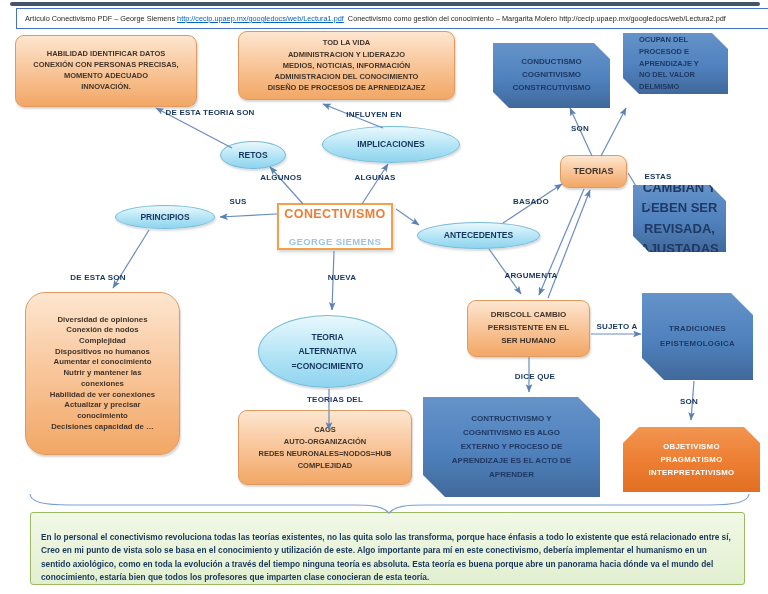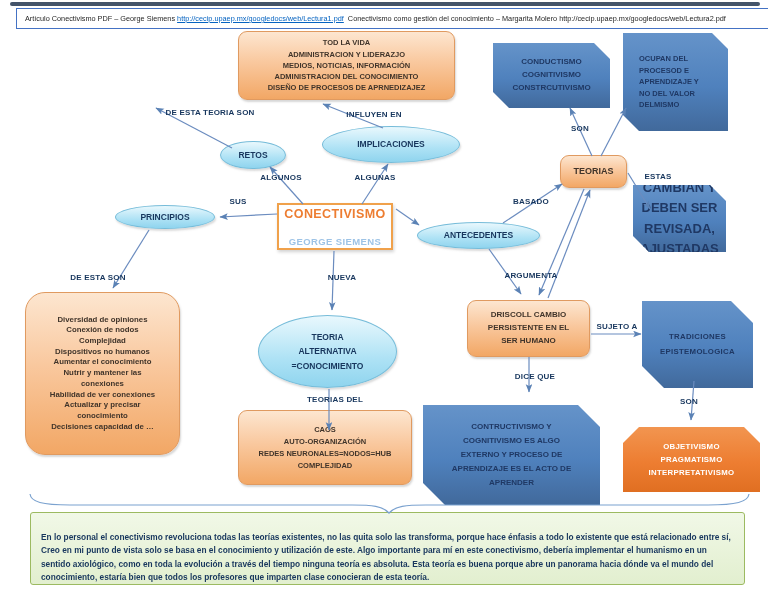--- a/index.html
+++ b/index.html
@@ -10,37 +10,37 @@
           display:flex;align-items:center;padding:0 8px;font-size:7.3px;color:#262626;white-space:pre;overflow:hidden;z-index:2;}
   .hlink{color:#0563c1;}
   .node{position:absolute;display:flex;align-items:center;justify-content:center;text-align:center;
         white-space:pre-line;box-sizing:border-box;z-index:2;line-height:1.45;}
   .obox{background:linear-gradient(180deg,#fde6d0 0%,#f9c89e 45%,#f2a765 100%);border:1px solid #e09a60;
         border-radius:9px;color:#40342a;font-weight:bold;box-shadow:1px 2px 2px rgba(110,110,110,.28);}
   .ell{border-radius:50%;background:linear-gradient(180deg,#e9f8fd 0%,#aee2f5 60%,#8fd4ee 100%);
        border:1px solid #76bcd9;color:#17365d;font-weight:bold;box-shadow:1px 2px 2px rgba(110,110,110,.25);}
   .bbox{background:linear-gradient(180deg,#6593c9 0%,#4f81bd 55%,#41699b 100%);color:#1f3864;font-weight:bold;}
   .snip{clip-path:polygon(0 0,calc(100% - 16px) 0,100% 16px,100% 100%,16px 100%,0 calc(100% - 16px));}
-  .snipL{clip-path:polygon(0 0,calc(100% - 22px) 0,100% 22px,100% 100%,22px 100%,0 calc(100% - 22px));margin-top:8px;}
+  .snipL{clip-path:polygon(0 0,calc(100% - 22px) 0,100% 22px,100% 100%,22px 100%,0 calc(100% - 22px));}
   .objx{background:linear-gradient(180deg,#f29550 0%,#ed7d31 55%,#e06f22 100%);color:#fff;font-weight:bold;
         clip-path:polygon(16px 0,calc(100% - 16px) 0,100% 16px,100% 100%,0 100%,0 16px);}
   .cbox{background:#fff;border:2px solid #f0a14b;box-shadow:1px 2px 3px rgba(110,110,110,.3);flex-direction:column;}
   .cbox .t{font-size:12.5px;font-weight:bold;color:#ed7d31;letter-spacing:.4px;}
   .cbox .s{font-size:9.5px;font-weight:bold;color:#9dc3e6;letter-spacing:.4px;margin-top:12px;}
   .gbox{background:linear-gradient(180deg,#f1f8e7,#e2efcf);border:1px solid #9cba61;border-radius:3px;
         color:#17365d;font-weight:bold;font-size:8.3px;text-align:left;align-items:flex-start;
         padding:18px 10px;line-height:1.6;white-space:normal;}
   .lbl{position:absolute;transform:translate(-50%,-50%);white-space:nowrap;font-weight:bold;font-size:8px;
        color:#17365d;z-index:6;letter-spacing:.2px;}
   #wires{position:absolute;left:0;top:0;z-index:5;pointer-events:none;}
   
   .n-habilidad{left:15px;top:35px;width:182px;height:72px;font-size:7.5px;}
   .n-todalavida{left:238px;top:31px;width:217px;height:69px;font-size:7.5px;line-height:1.5;}
   .n-conductismo{left:493px;top:43px;width:117px;height:65px;font-size:8px;line-height:1.6;}
-  .n-ocupan{left:623px;top:33px;width:105px;height:98px;font-size:7.5px;line-height:1.55;text-align:left;justify-content:flex-start;padding-left:16px;}
+  .n-ocupan{left:623px;top:33px;width:105px;height:61px;font-size:7.5px;line-height:1.55;text-align:left;justify-content:flex-start;padding-left:16px;}
   .n-retos{left:220px;top:141px;width:66px;height:28px;font-size:8.5px;}
   .n-implicaciones{left:322px;top:126px;width:138px;height:37px;font-size:8.5px;}
   .n-principios{left:115px;top:205px;width:100px;height:24px;font-size:8.5px;}
   .n-antecedentes{left:417px;top:222px;width:123px;height:27px;font-size:8.5px;}
   .n-conectivismo{left:277px;top:203px;width:116px;height:47px;}
   .n-teorias{left:560px;top:155px;width:67px;height:33px;font-size:9px;}
   .n-cambian{left:633px;top:185px;width:93px;height:67px;font-size:13px;line-height:1.55;}
   .n-lista{left:25px;top:292px;width:155px;height:163px;font-size:7.8px;line-height:1.37;border-radius:20px;}
   .n-teoalt{left:258px;top:315px;width:139px;height:73px;font-size:8.5px;line-height:1.7;}
   .n-driscoll{left:467px;top:300px;width:123px;height:57px;font-size:8px;line-height:1.6;}
@@ -51,20 +51,24 @@
   .n-green{left:30px;top:512px;width:715px;height:73px;}
 </style>
 </head>
 <body>
 
 <div id="page">
   <div class="topstrip"></div>
 
   <div class="header"><span>Artículo Conectivismo PDF – George Siemens </span><a href="#" class="hlink">http://cecip.upaep.mx/googledocs/web/Lectura1.pdf</a><span>  Conectivismo como gestión del conocimiento – Margarita Molero http://cecip.upaep.mx/googledocs/web/Lectura2.pdf</span></div>
 
+  <div class="node obox n-habilidad">HABILIDAD IDENTIFICAR  DATOS
+CONEXIÓN CON PERSONAS PRECISAS,
+MOMENTO ADECUADO
+INNOVACIÓN.</div>
   <div class="node obox n-todalavida">TOD LA VIDA
 ADMINISTRACION Y LIDERAZJO
 MEDIOS, NOTICIAS, INFORMACIÓN
 ADMINISTRACION DEL CONOCIMIENTO
 DISEÑO DE PROCESOS DE APRNEDIZAJEZ</div>
   <div class="node bbox snip n-conductismo">CONDUCTISMO
 COGNITIVISMO
 CONSTRCUTIVISMO</div>
   <div class="node bbox snip n-ocupan">OCUPAN DEL
 PROCESOD E

